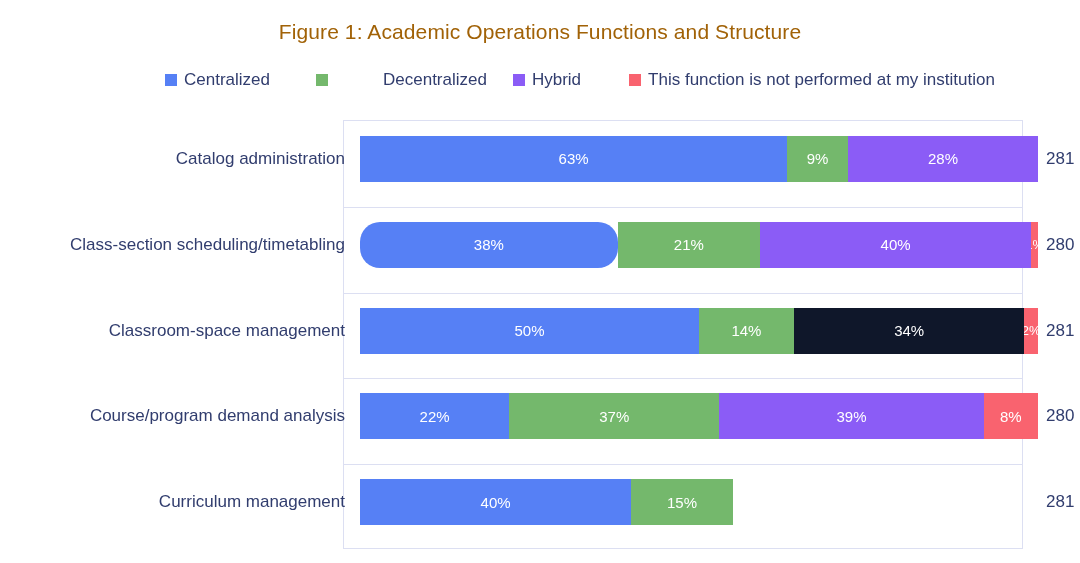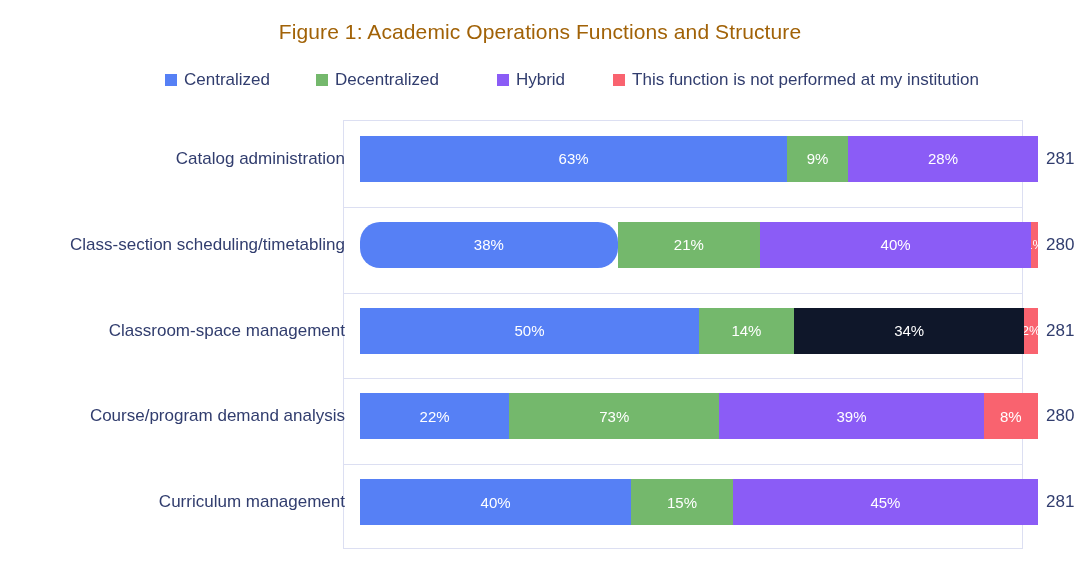--- a/index.html
+++ b/index.html
@@ -43,21 +43,21 @@
     display: flex;
     align-items: center;
     flex-wrap: nowrap;
   }
   .legend-item {
     display: flex;
     align-items: center;
     white-space: nowrap;
   }
   .legend-item:nth-child(1) { margin-right: 46px; padding-left: 47px; }
-  .legend-item:nth-child(2) { margin-right: 58px; }
+  .legend-item:nth-child(2) { margin-right: 26px; gap: 48px; }
   .legend-item:nth-child(3) { margin-right: 48px; }
   .legend-swatch {
     width: 12px;
     height: 12px;
     margin-right: 7px;
     flex: 0 0 auto;
   }
   .legend-label {
     font-size: 17px;
     color: #313d6e;
@@ -216,39 +216,36 @@
       </div>
       <div class="row-total">281</div>
     </div>
     <div class="row" style="top: 397.3px;">
       <div class="row-label">Course/program demand analysis</div>
       <div class="bar-track">
         <div class="segment" style="width: 149.16px; background: rgb(86, 128, 245);">
           <span class="segment-label">22%</span>
         </div>
         <div class="segment" style="width: 210.18px; background: rgb(116, 184, 108);">
-          <span class="segment-label">73%</span>
+          <span class="segment-label">37%</span>
         </div>
         <div class="segment" style="width: 264.42px; background: rgb(139, 92, 246);">
           <span class="segment-label">39%</span>
         </div>
         <div class="segment" style="width: 54.24px; background: rgb(249, 99, 111);">
           <span class="segment-label">8%</span>
         </div>
       </div>
       <div class="row-total">280</div>
     </div>
     <div class="row" style="top: 483.1px;">
       <div class="row-label">Curriculum management</div>
       <div class="bar-track">
         <div class="segment" style="width: 271.2px; background: rgb(86, 128, 245);">
           <span class="segment-label">40%</span>
         </div>
         <div class="segment" style="width: 101.7px; background: rgb(116, 184, 108);">
           <span class="segment-label">15%</span>
         </div>
-        <div class="segment" style="width: 305.1px; background: rgb(139, 92, 246);">
-          <span class="segment-label">45%</span>
-        </div>
       </div>
       <div class="row-total">281</div>
     </div>
   </div>
 
 </body></html>

